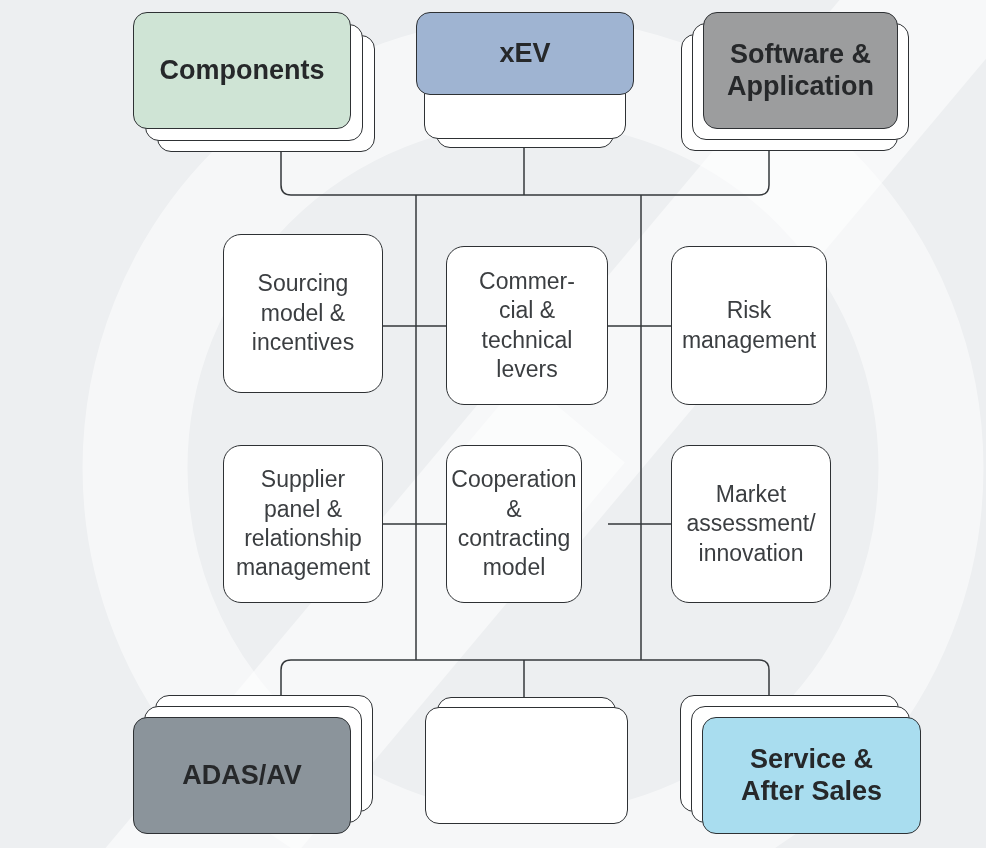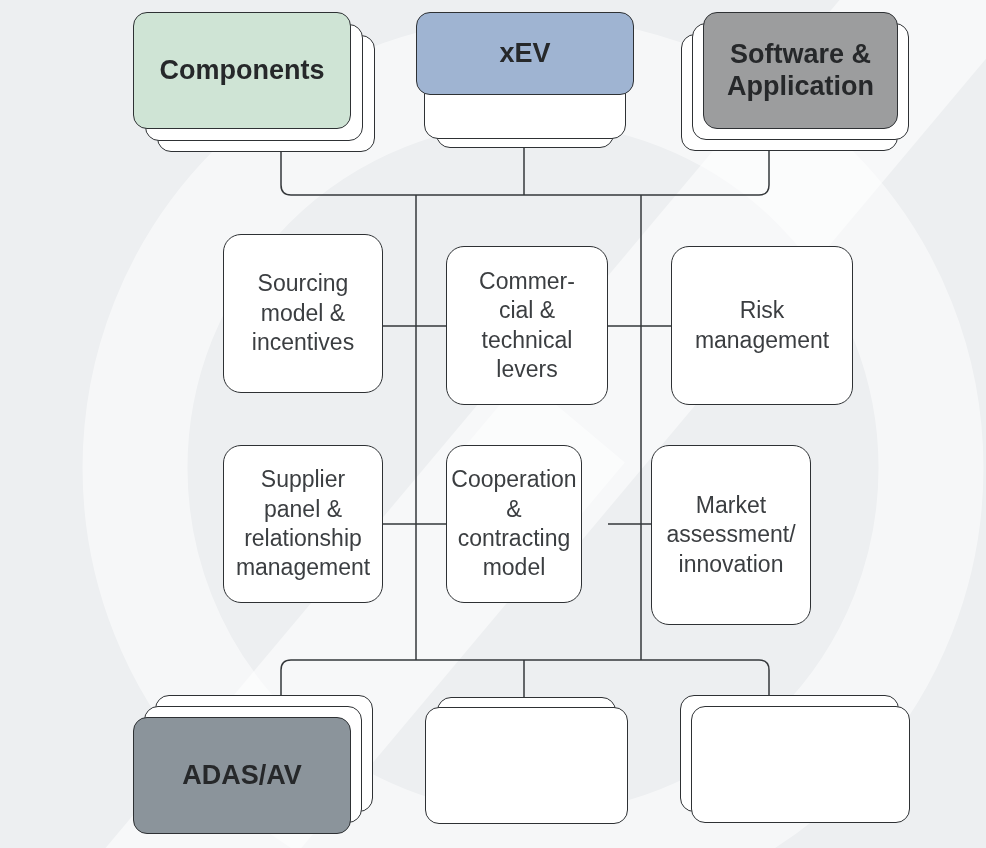--- a/index.html
+++ b/index.html
@@ -47,24 +47,24 @@
   #extinction-b2{left:389px;top:707px;width:203px;height:117px}
   #extinction   {left:381px;top:717px;width:219px;height:117px;background:#d9e4a9}
 
   #service-b3{left:644px;top:695px;width:219px;height:117px}
   #service-b2{left:655px;top:706px;width:219px;height:117px}
   #service   {left:666px;top:717px;width:219px;height:117px;background:#a9ddef}
 
   
   #sourcing   {left:187px;top:234px;width:160px;height:159px}
   #commercial {left:410px;top:246px;width:162px;height:159px}
-  #risk       {left:635px;top:246px;width:182px;height:159px}
+  #risk       {left:635px;top:246px;width:156px;height:159px}
   #supplier   {left:187px;top:445px;width:160px;height:158px}
   #cooperation{left:410px;top:445px;width:136px;height:158px}
-  #market     {left:615px;top:445px;width:160px;height:180px}
+  #market     {left:635px;top:445px;width:160px;height:158px}
 </style>
 </head>
 <body>
 
 <div class="stage">
 
   <svg width="986" height="848" viewBox="0 0 986 848" aria-hidden="true">
     <rect x="625" y="-120" width="150" height="720" transform="rotate(40 700 240)" fill="#ffffff" opacity="0.55"></rect>
     <rect x="225" y="330" width="150" height="720" transform="rotate(40 300 690)" fill="#ffffff" opacity="0.55"></rect>
     <circle cx="497" cy="468" r="398" fill="none" stroke="#ffffff" stroke-width="105" opacity="0.5"></circle>
@@ -136,14 +136,18 @@
   <div class="card" id="adas-b2"></div>
   <div class="card front" id="adas">
     <span>ADAS/AV</span>
   </div>
 
   <div class="card" id="extinction-b3"></div>
   <div class="card" id="extinction-b2"></div>
 
   <div class="card" id="service-b3"></div>
   <div class="card" id="service-b2"></div>
+  <div class="card front" id="service">
+    <span>Service &amp;
+After Sales</span>
+  </div>
 
 </div>
 
 </body></html>

